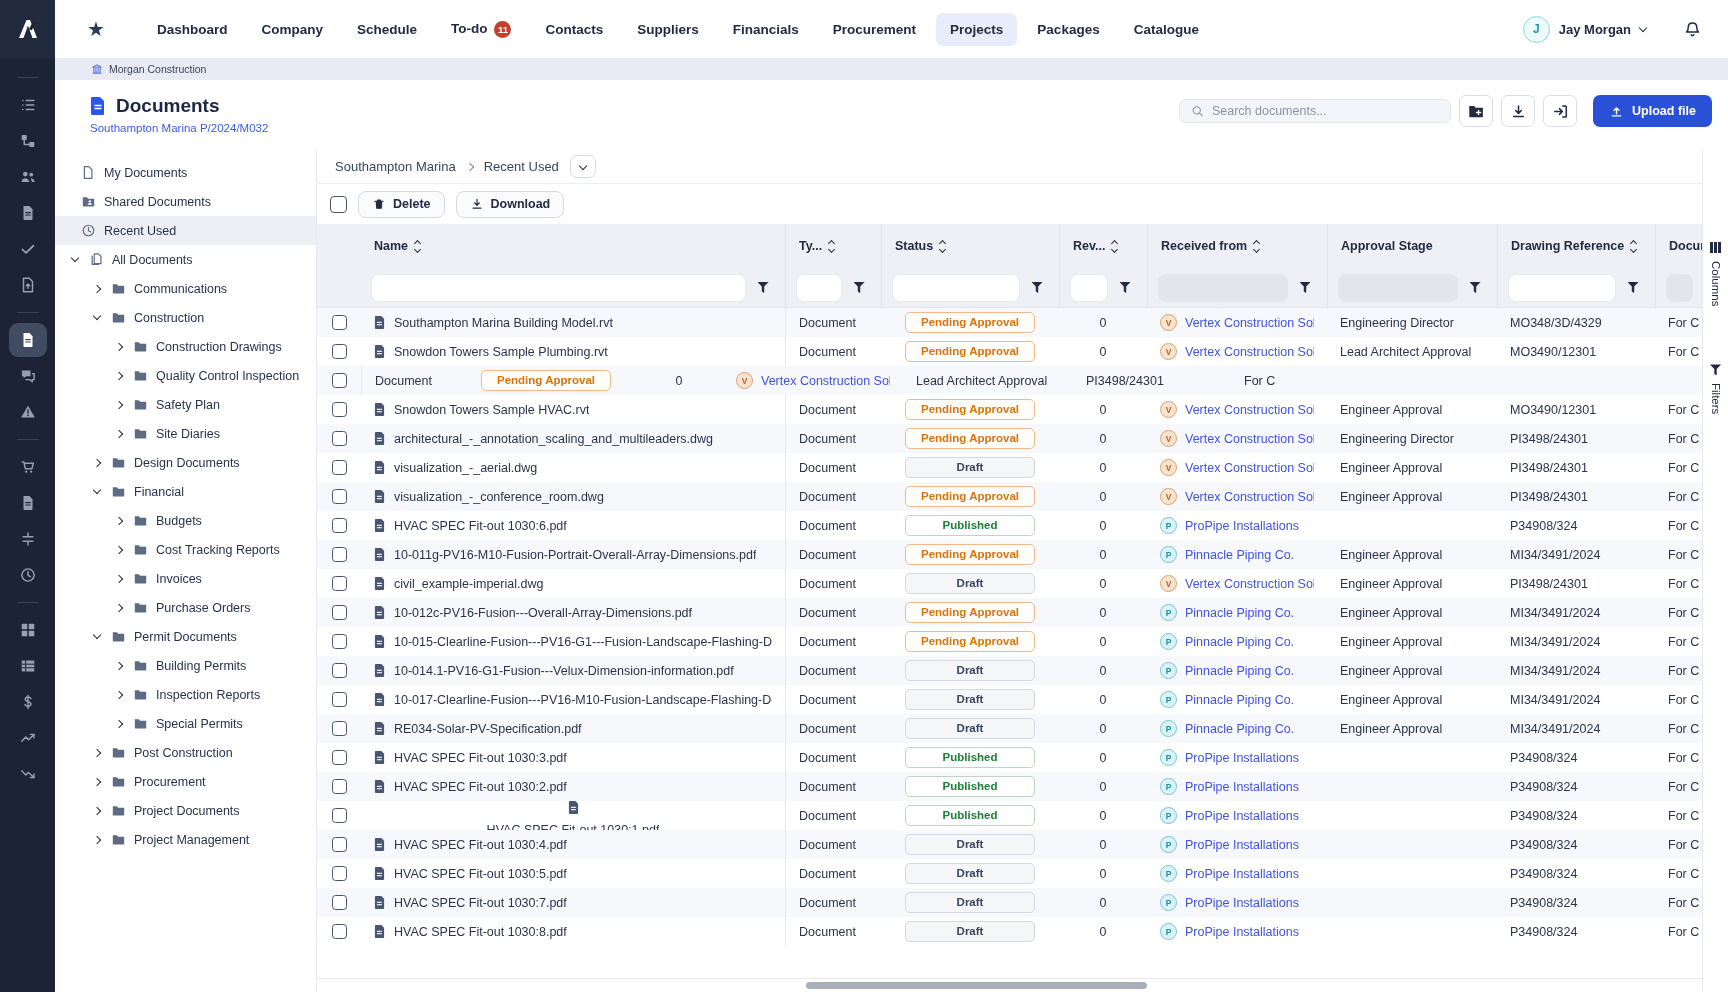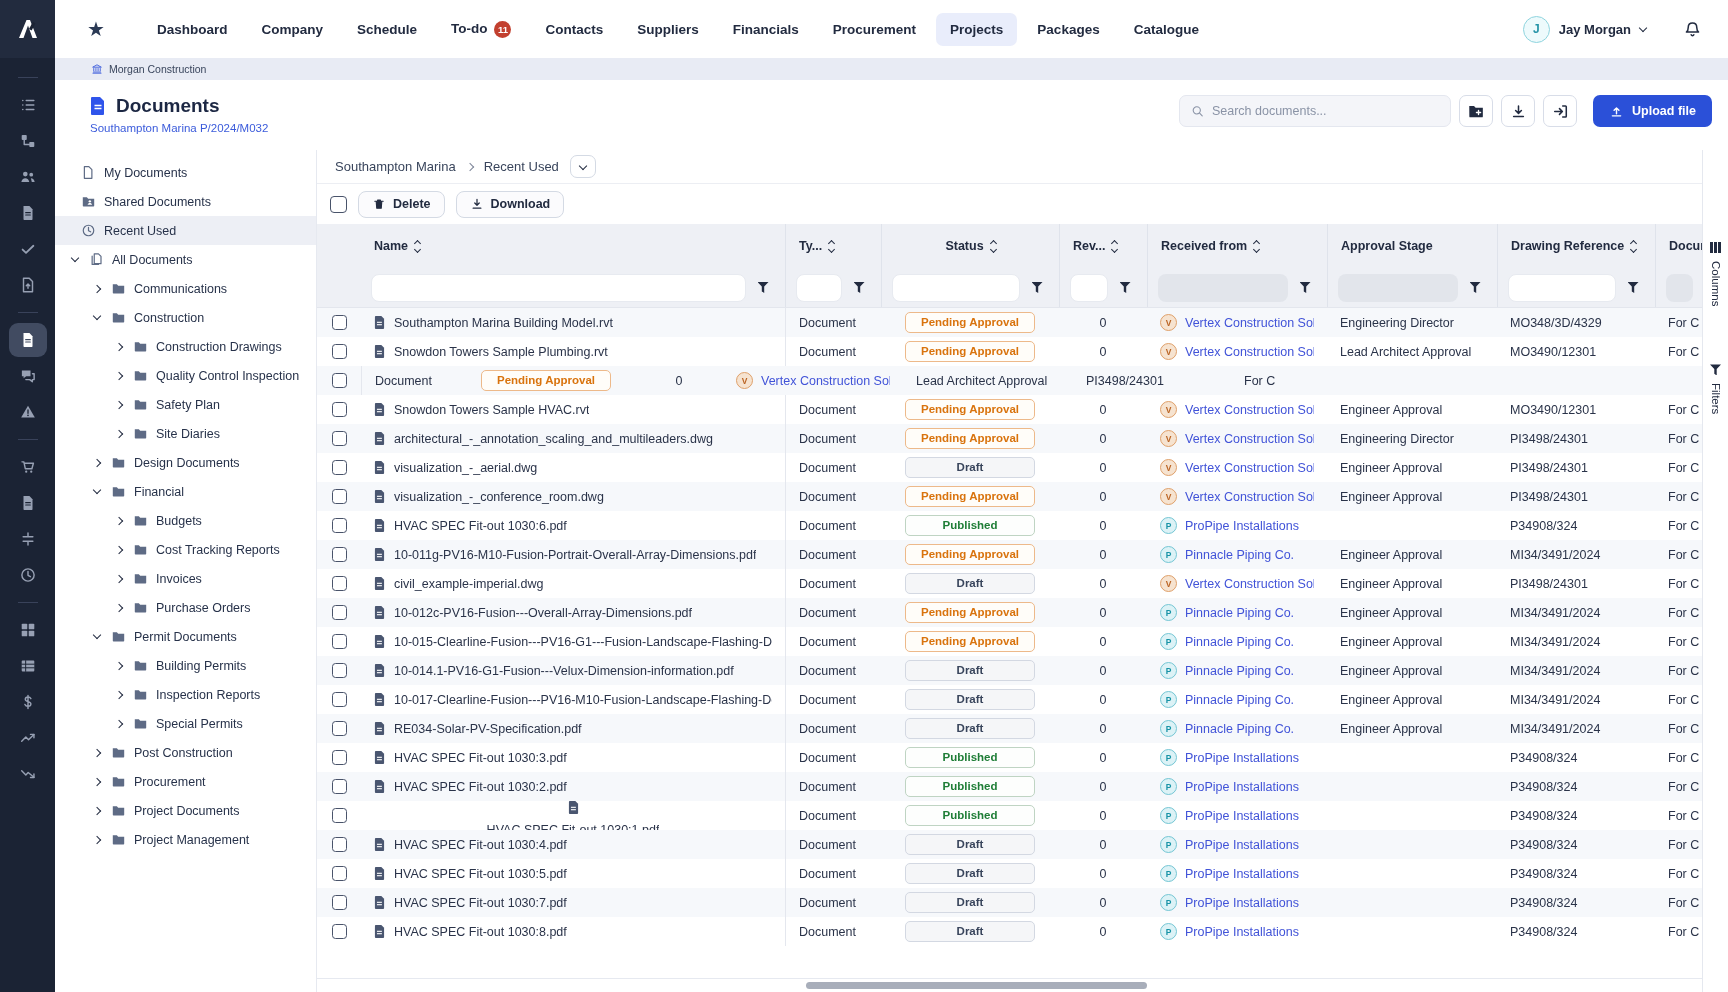--- a/index.html
+++ b/index.html
@@ -31,21 +31,21 @@
   .chev.gray{border-color:#7C8598}
   
   .crumbbar{height:22px;background:#E8EBF4;display:flex;align-items:center;gap:6px;padding-left:36px;font-size:10.5px;color:#39455C}
   .crumbbar svg{color:#3B5BDB}
   
   .pagehead{height:70px;display:flex;align-items:flex-start;padding:15px 16px 0 34px}
   .ph-titlerow{display:flex;align-items:center;gap:9px}
   .ph-title{font-size:19px;font-weight:700;color:#1C2743}
   .ph-sub{font-size:11.5px;color:#3B5BDB;margin-top:5px;margin-left:1px;cursor:pointer}
   .ph-right{margin-left:auto;display:flex;align-items:center;gap:8px}
-  .search{width:272px;height:32px;background:#F4F5F9;border:1px solid #E4E7EF;border-radius:7px;display:flex;align-items:center;gap:8px;padding:0 11px;color:#8A93A6}
+  .search{width:272px;height:24px;background:#F4F5F9;border:1px solid #E4E7EF;border-radius:7px;display:flex;align-items:center;gap:8px;padding:0 11px;color:#8A93A6}
   .search input{border:0;outline:0;background:transparent;font-size:12.5px;color:#39455C;width:100%;font-family:"Liberation Sans",sans-serif}
   .search input::placeholder{color:#8A93A6}
   .icon-btn{width:34px;height:32px;background:#fff;border:1px solid #D8DDE8;border-radius:7px;display:flex;align-items:center;justify-content:center;color:#222B40;cursor:pointer}
   .upload-btn{height:32px;background:#2B50D8;border:none;border-radius:7px;color:#fff;font-size:12.5px;font-weight:700;display:flex;align-items:center;gap:8px;padding:0 16px;margin-left:8px;cursor:pointer;font-family:"Liberation Sans",sans-serif}
   
   .content{flex:1;display:flex;min-height:0}
   .tree{width:261px;flex-shrink:0;padding-top:8px;overflow:hidden}
   .tree-item{height:29px;display:flex;align-items:center;gap:8px;font-size:12.5px;color:#27324A;cursor:pointer;white-space:nowrap}
   .tree-item.selected{background:#EDEFF5}
   .tree-item .tchev{width:12px;display:flex;justify-content:center;flex-shrink:0}
@@ -640,21 +640,21 @@
                   <span class="sc dn"></span>
                 </span>
               </div>
               <div class="gh-cell bl type-b" style="width: 96px;">
                 <span>Ty...</span>
                 <span class="sort">
                   <span class="sc up"></span>
                   <span class="sc dn"></span>
                 </span>
               </div>
-              <div class="gh-cell bl" style="width: 178px; justify-content: center;">
+              <div class="gh-cell bl" style="width: 178px;">
                 <span>Status</span>
                 <span class="sort">
                   <span class="sc up"></span>
                   <span class="sc dn"></span>
                 </span>
               </div>
               <div class="gh-cell bl" style="width: 88px;">
                 <span>Rev...</span>
                 <span class="sort">
                   <span class="sc up"></span>

